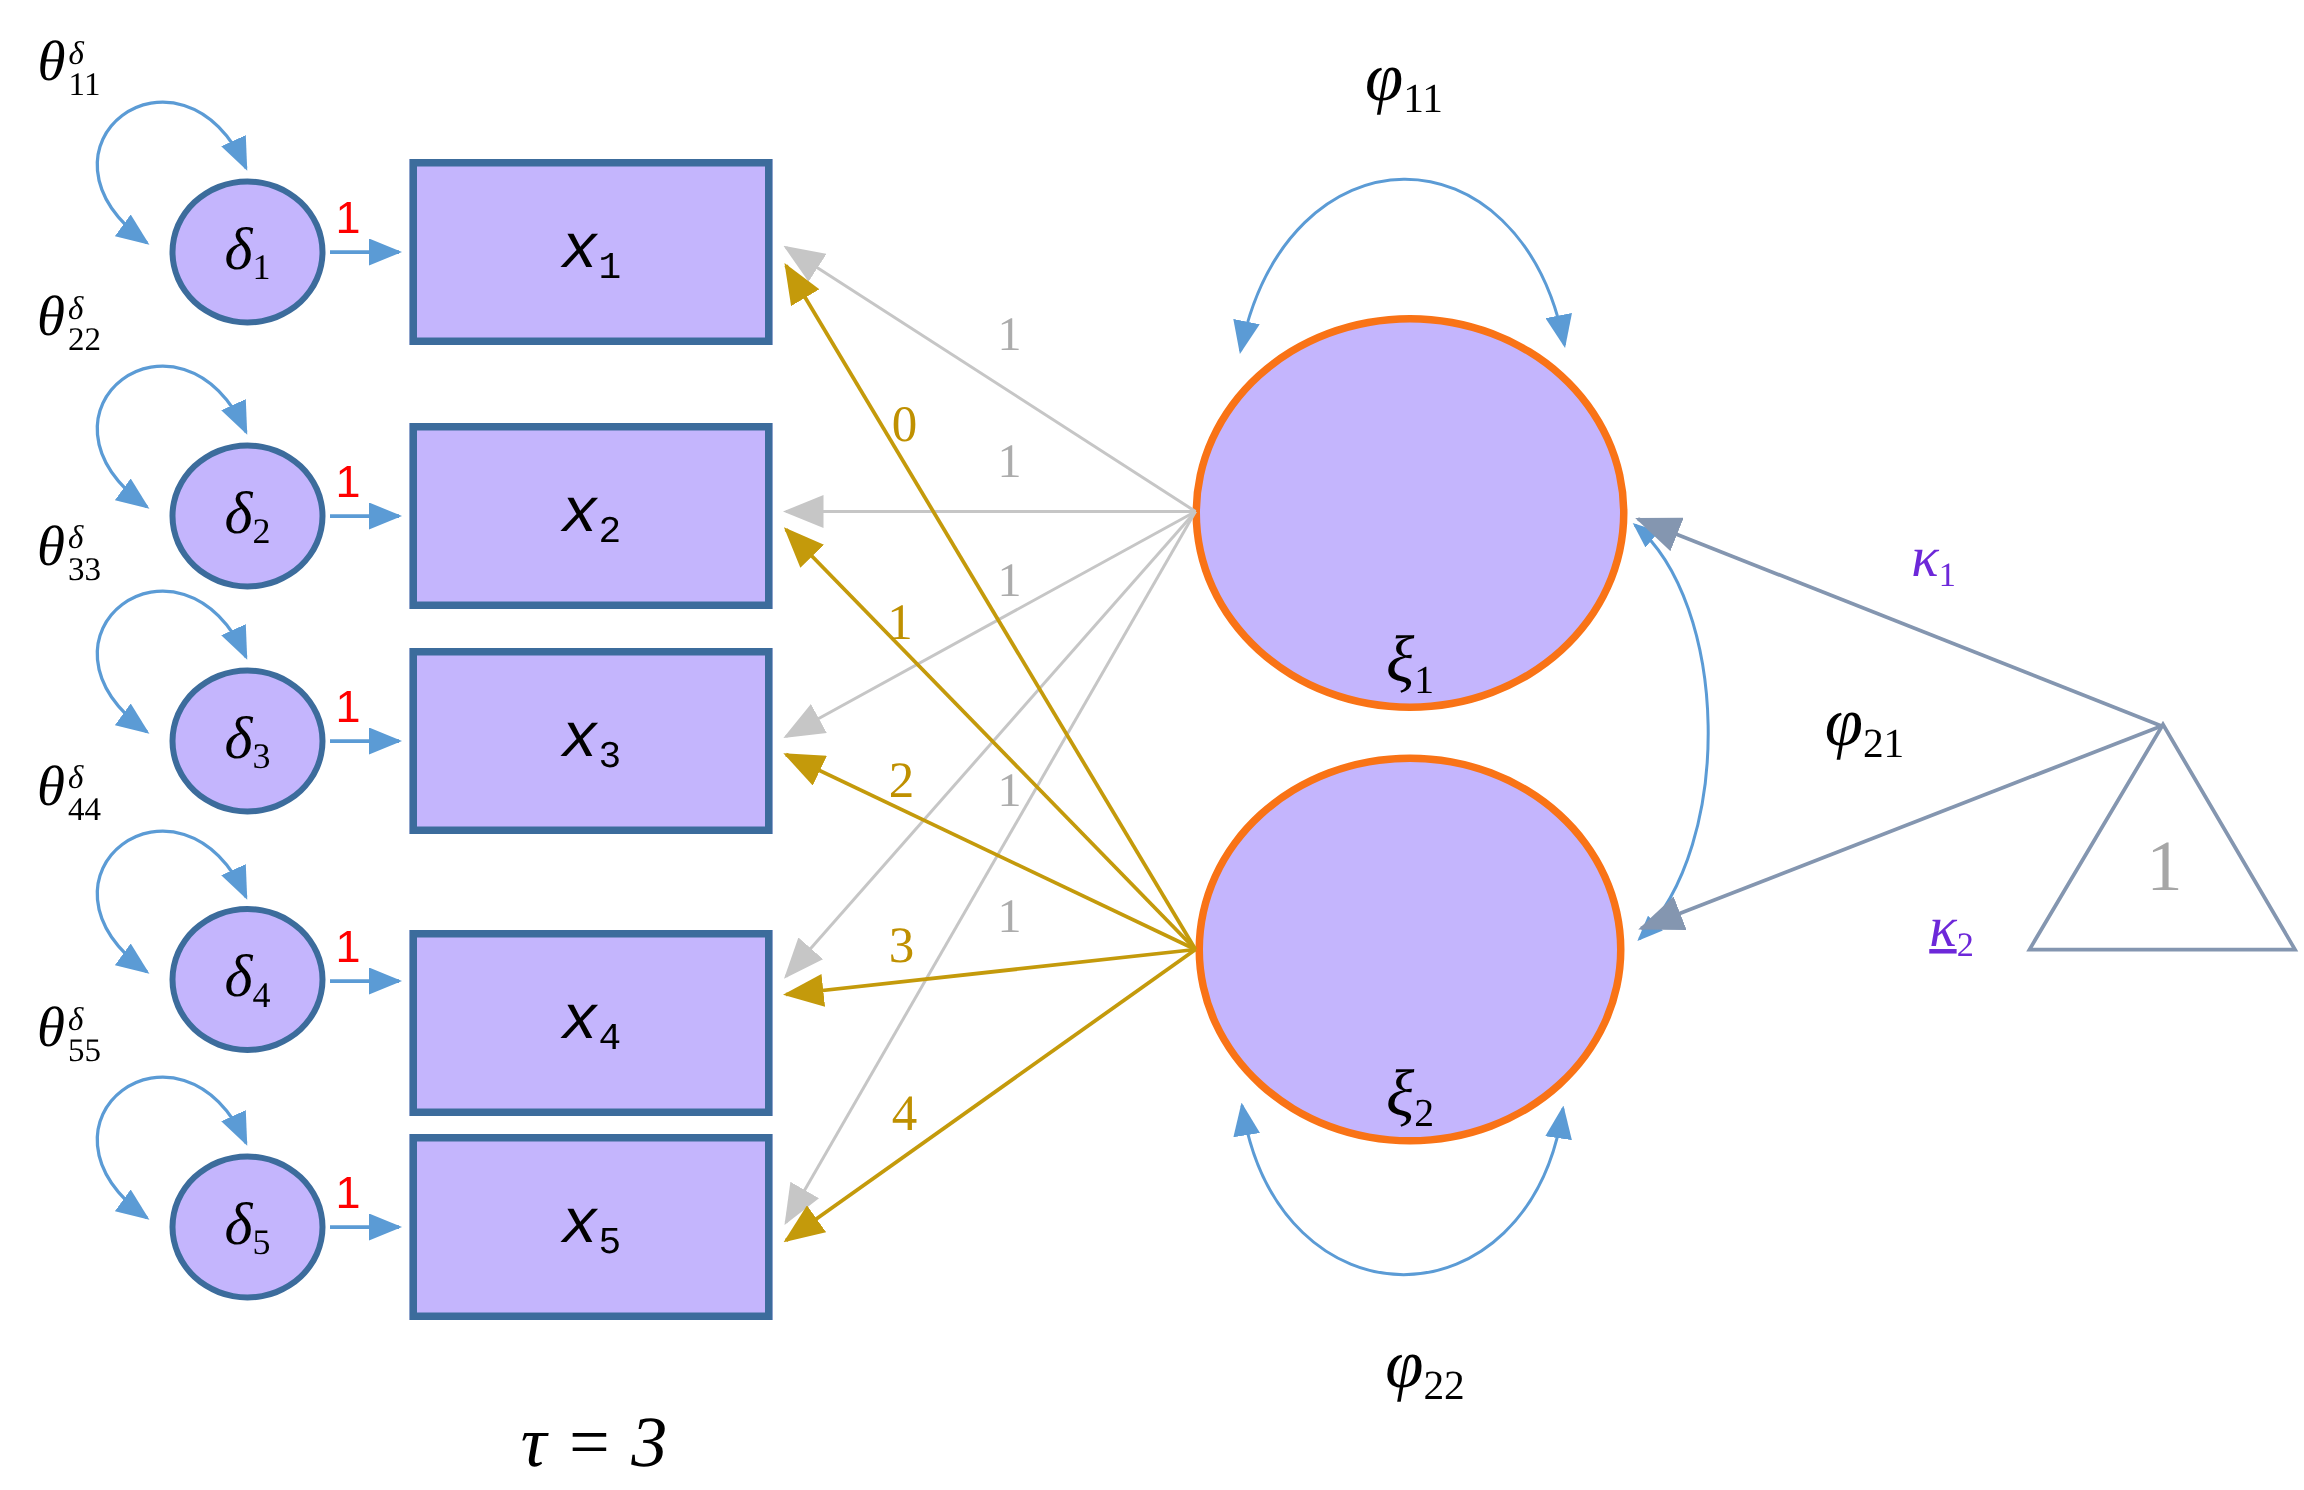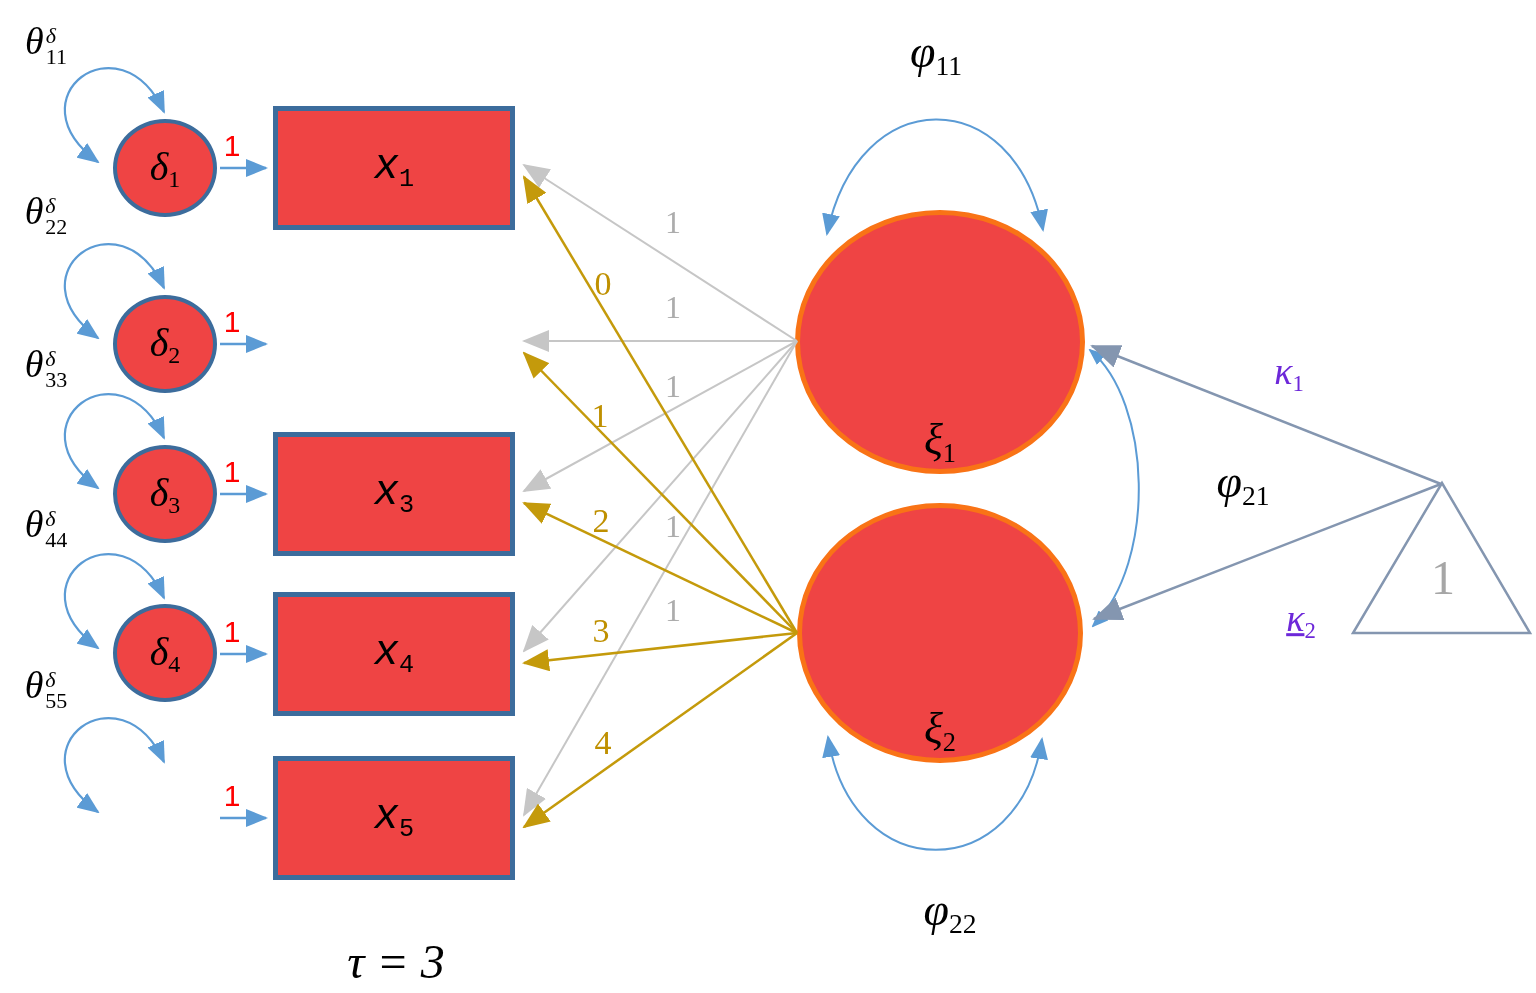--- a/index.html
+++ b/index.html
@@ -4,21 +4,21 @@
 <style>
   html,body{margin:0;padding:0;background:#ffffff;}
   #canvas{
     position:relative;
     width:1536px;height:993px;
     background:#ffffff;
     overflow:hidden;
     font-family:"Liberation Serif","DejaVu Serif",serif;
   }
   
-  .shape{position:absolute;background:#ef4444;box-sizing:border-box;}
+  .shape{position:absolute;background:#c4b5fd;box-sizing:border-box;}
   .box{
     width:242px;height:124px;
     border:5px solid #3C6C9C;
     display:flex;align-items:center;justify-content:center;
   }
   .delta-circle{
     width:104px;height:98px;
     border:4px solid #3C6C9C;border-radius:50%;
     display:flex;align-items:center;justify-content:center;
   }
@@ -58,41 +58,47 @@
   .taulbl{font-size:48px;font-style:italic;}
 </style>
 </head>
 <body>
 
 <div id="canvas">
 
   <div class="shape box" style="left:273px;top:106px;">
     <span class="boxlbl"><span class="it">x</span><span class="sub">1</span></span>
   </div>
+  <div class="shape box" style="left:273px;top:282px;">
+    <span class="boxlbl"><span class="it">x</span><span class="sub">2</span></span>
+  </div>
   <div class="shape box" style="left:273px;top:432px;">
     <span class="boxlbl"><span class="it">x</span><span class="sub">3</span></span>
   </div>
-  <div class="shape box" style="left:273px;top:592px;">
+  <div class="shape box" style="left:273px;top:620px;">
     <span class="boxlbl"><span class="it">x</span><span class="sub">4</span></span>
   </div>
   <div class="shape box" style="left:273px;top:756px;">
     <span class="boxlbl"><span class="it">x</span><span class="sub">5</span></span>
   </div>
 
   <div class="shape delta-circle" style="left:113px;top:119px;">
     <span class="deltalbl"><span class="it">δ</span><span class="sub">1</span></span>
   </div>
   <div class="shape delta-circle" style="left:113px;top:295px;">
     <span class="deltalbl"><span class="it">δ</span><span class="sub">2</span></span>
   </div>
   <div class="shape delta-circle" style="left:113px;top:445px;">
     <span class="deltalbl"><span class="it">δ</span><span class="sub">3</span></span>
   </div>
   <div class="shape delta-circle" style="left:113px;top:604px;">
     <span class="deltalbl"><span class="it">δ</span><span class="sub">4</span></span>
+  </div>
+  <div class="shape delta-circle" style="left:113px;top:769px;">
+    <span class="deltalbl"><span class="it">δ</span><span class="sub">5</span></span>
   </div>
 
   <div class="shape xi-circle" id="xi1">
     <span class="xilbl"><span class="it">ξ</span><span class="sub">1</span></span>
   </div>
   <div class="shape xi-circle" id="xi2">
     <span class="xilbl"><span class="it">ξ</span><span class="sub">2</span></span>
   </div>
 
   <svg id="wires" width="1536" height="993" viewBox="0 0 1536 993">

